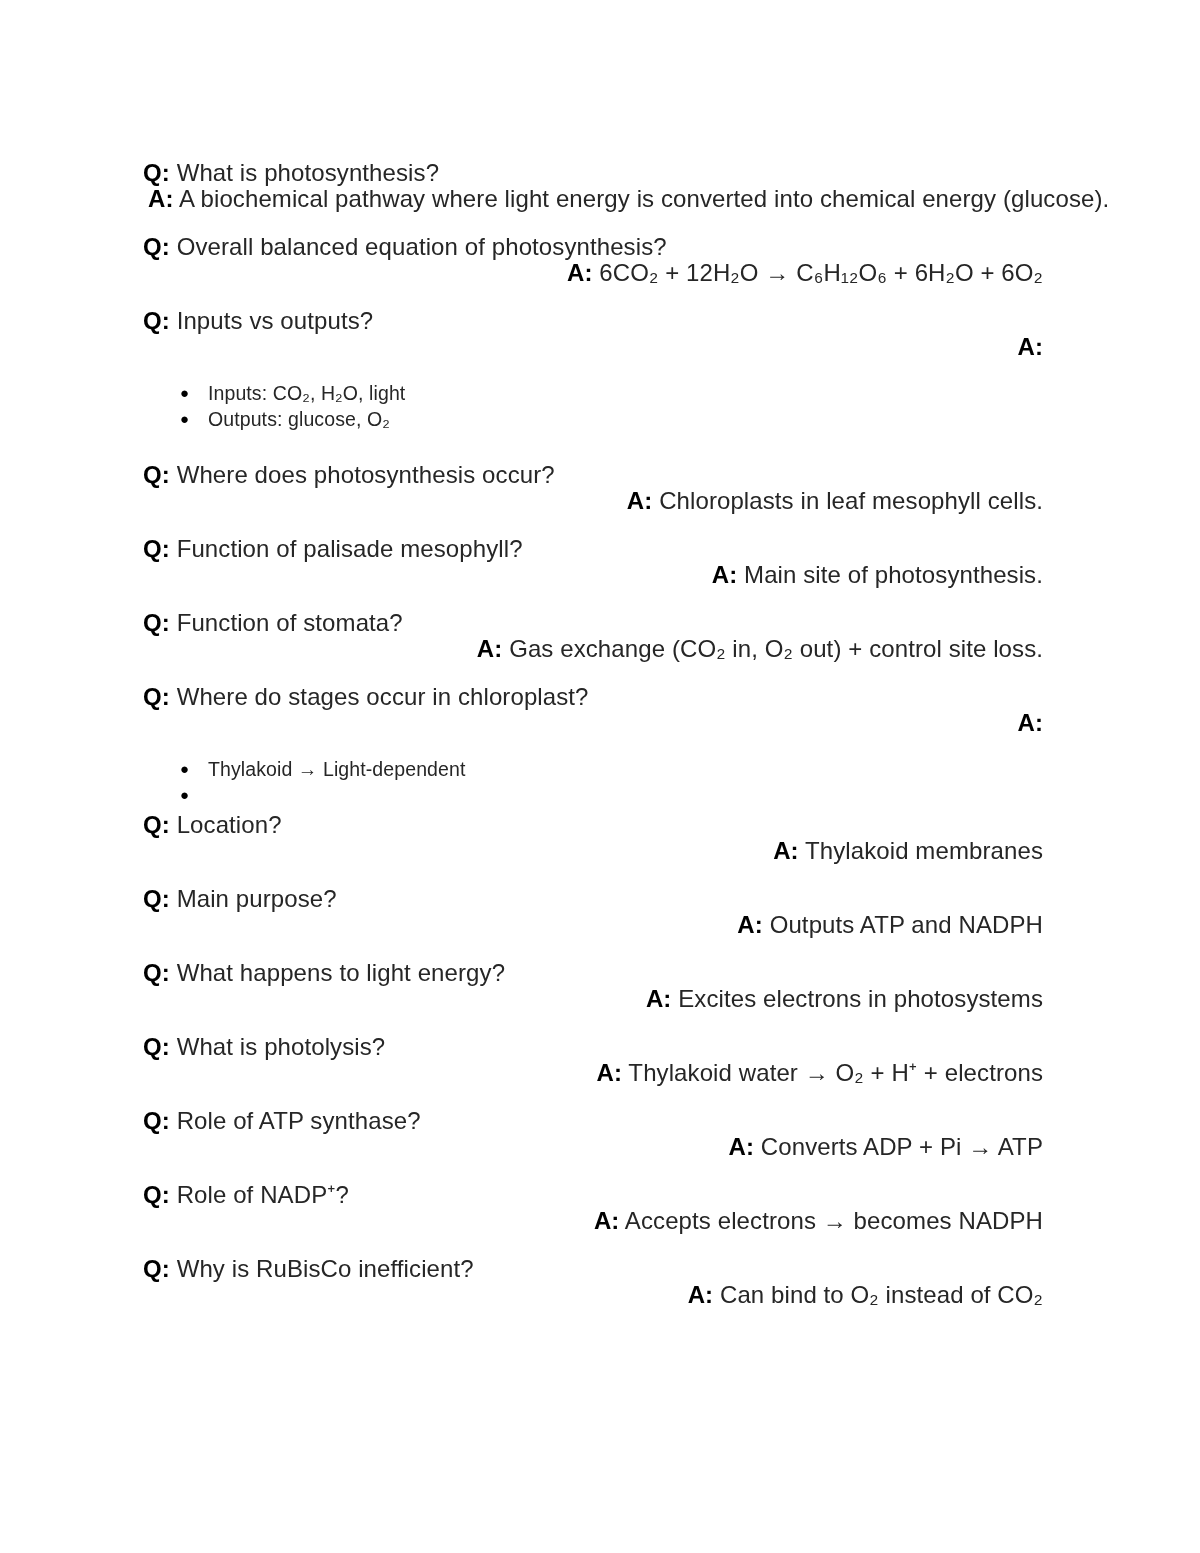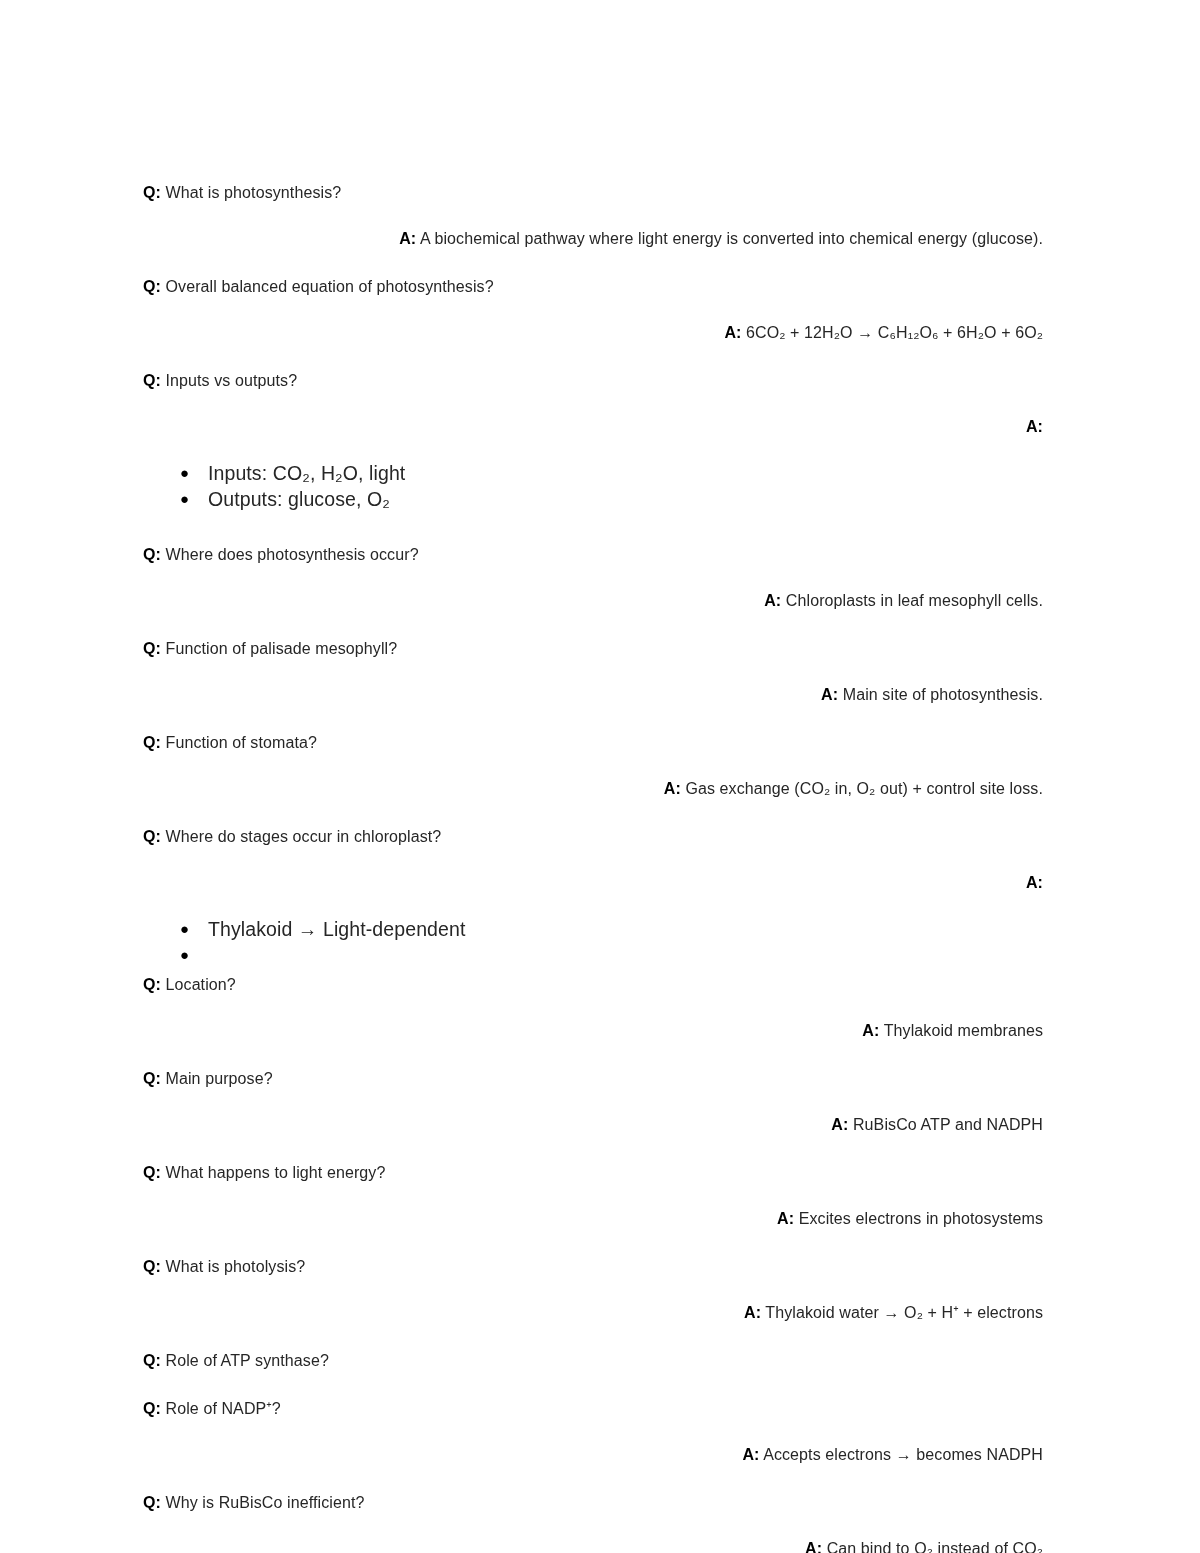--- a/index.html
+++ b/index.html
@@ -23,26 +23,25 @@
     left: 143px;
     top: 160px;
     width: 900px;
   }
 
   .qa-block {
     margin-bottom: 22px;
   }
 
   .line {
-    font-size: 16px;
+    font-size: 24px;
     line-height: 26px;
     color: #262626;
     white-space: nowrap;
     letter-spacing: 0.1px;
-    margin-top: 20px;
   }
 
   .line.answer {
     padding-left: 5px;
     text-align: right;
   }
 
   .tag {
     font-weight: bold;
     color: #000000;
@@ -117,32 +116,33 @@
           <li><span class="dot">●</span><span>Thylakoid → Light-dependent</span></li>
           <li><span class="dot">●</span></li>
         </ul>
       </div>
       <div class="qa-block">
         <div class="line question"><span class="tag">Q:</span><span> Location?</span></div>
         <div class="line answer"><span class="tag">A:</span><span> Thylakoid membranes</span></div>
       </div>
       <div class="qa-block">
         <div class="line question"><span class="tag">Q:</span><span> Main purpose?</span></div>
-        <div class="line answer"><span class="tag">A:</span><span> RuBisCo ATP and NADPH</span></div>
+        <div class="line answer"><span class="tag">A:</span><span> Outputs ATP and NADPH</span></div>
       </div>
       <div class="qa-block">
         <div class="line question"><span class="tag">Q:</span><span> What happens to light energy?</span></div>
         <div class="line answer"><span class="tag">A:</span><span> Excites electrons in photosystems</span></div>
       </div>
       <div class="qa-block">
         <div class="line question"><span class="tag">Q:</span><span> What is photolysis?</span></div>
         <div class="line answer"><span class="tag">A:</span><span> Thylakoid water → O₂ + H⁺ + electrons</span></div>
       </div>
       <div class="qa-block">
         <div class="line question"><span class="tag">Q:</span><span> Role of ATP synthase?</span></div>
+        <div class="line answer"><span class="tag">A:</span><span> Converts ADP + Pi → ATP</span></div>
       </div>
       <div class="qa-block">
         <div class="line question"><span class="tag">Q:</span><span> Role of NADP⁺?</span></div>
         <div class="line answer"><span class="tag">A:</span><span> Accepts electrons → becomes NADPH</span></div>
       </div>
       <div class="qa-block">
         <div class="line question"><span class="tag">Q:</span><span> Why is RuBisCo inefficient?</span></div>
         <div class="line answer"><span class="tag">A:</span><span> Can bind to O₂ instead of CO₂</span></div>
       </div>
     </div>

